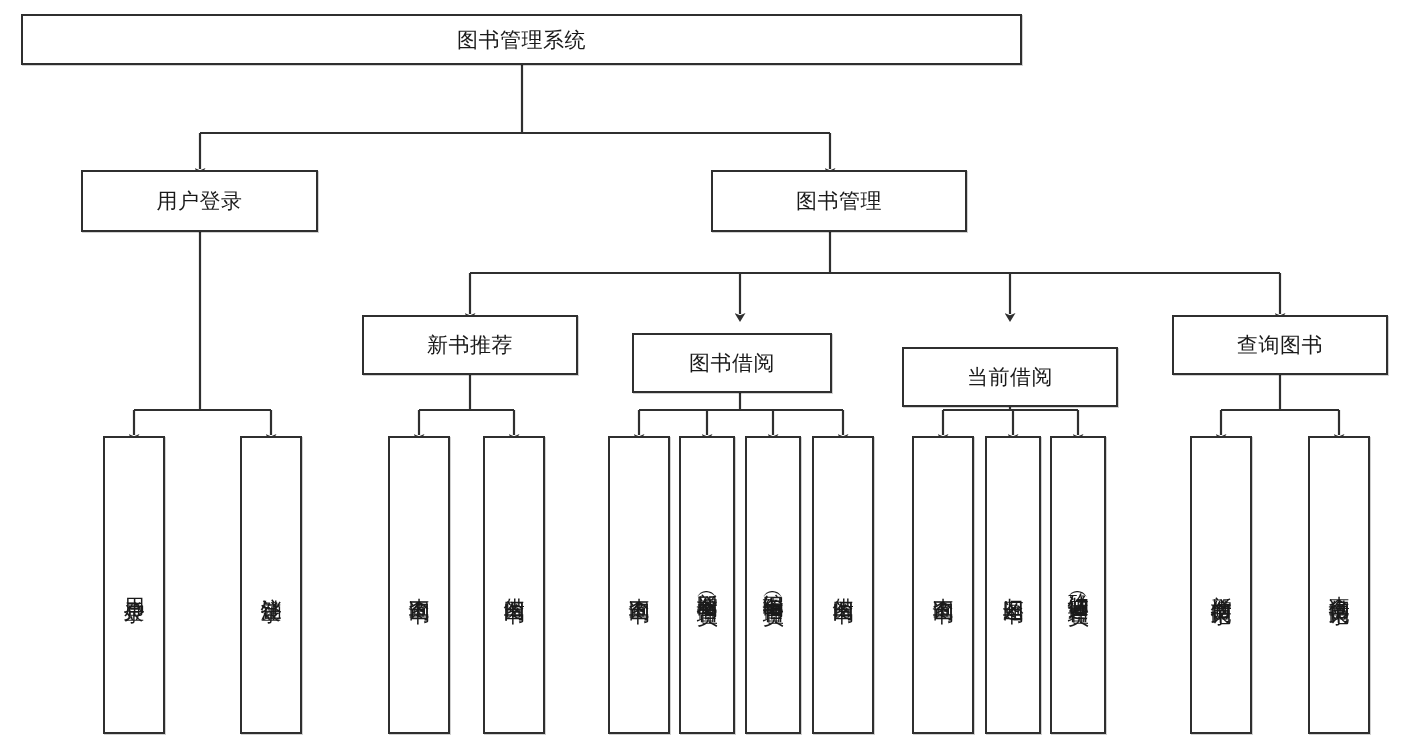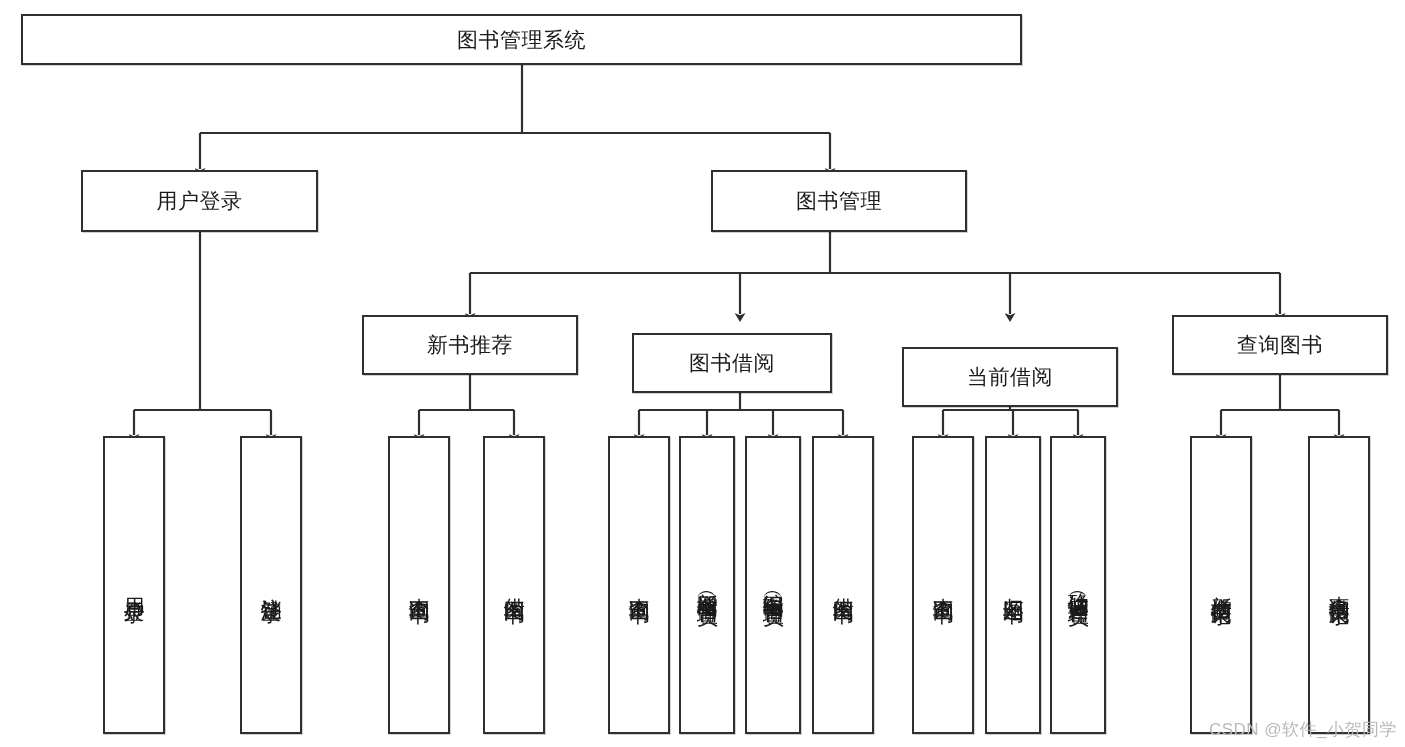--- a/index.html
+++ b/index.html
@@ -167,14 +167,13 @@
         <span class="label">确认归还（管理员）</span>
       </div>
       <div class="node node-v" style="left: 1190px; top: 436px; width: 62px; height: 298px;">
         <span class="label">新增借阅记录</span>
       </div>
       <div class="node node-v" style="left: 1308px; top: 436px; width: 62px; height: 298px;">
         <span class="label">查询借阅记录</span>
       </div>
     </div>
 
-  <div class="watermark">CSDN @软件_小贺同学</div>
 </div>
 
 </body></html>

